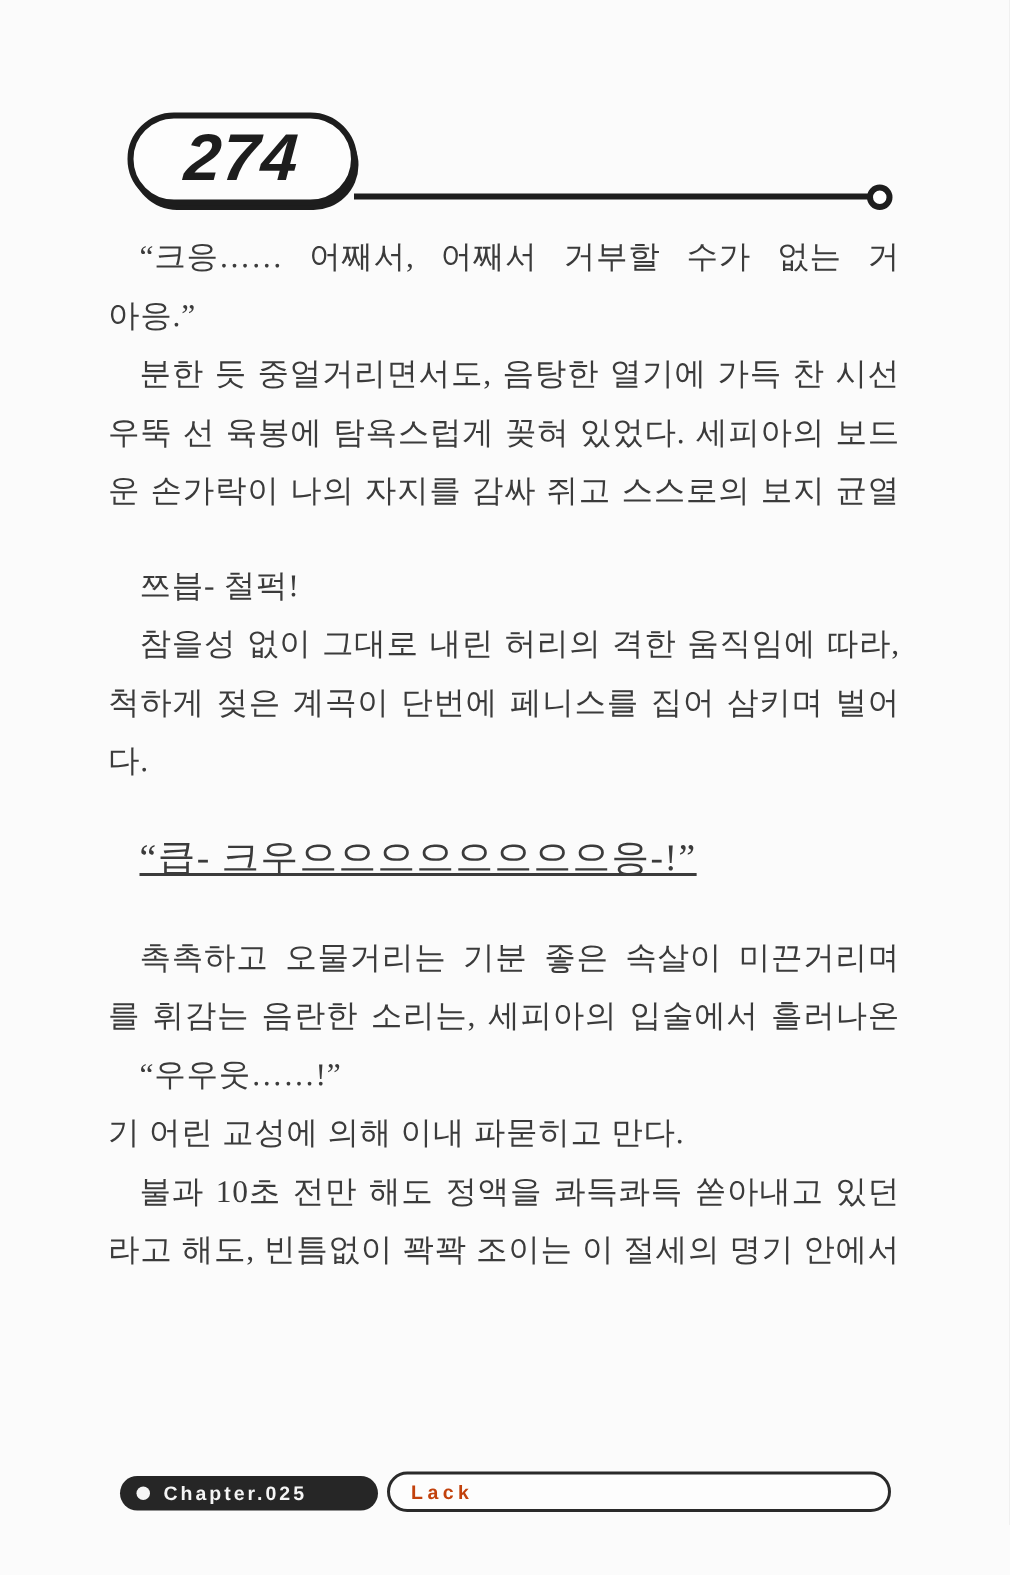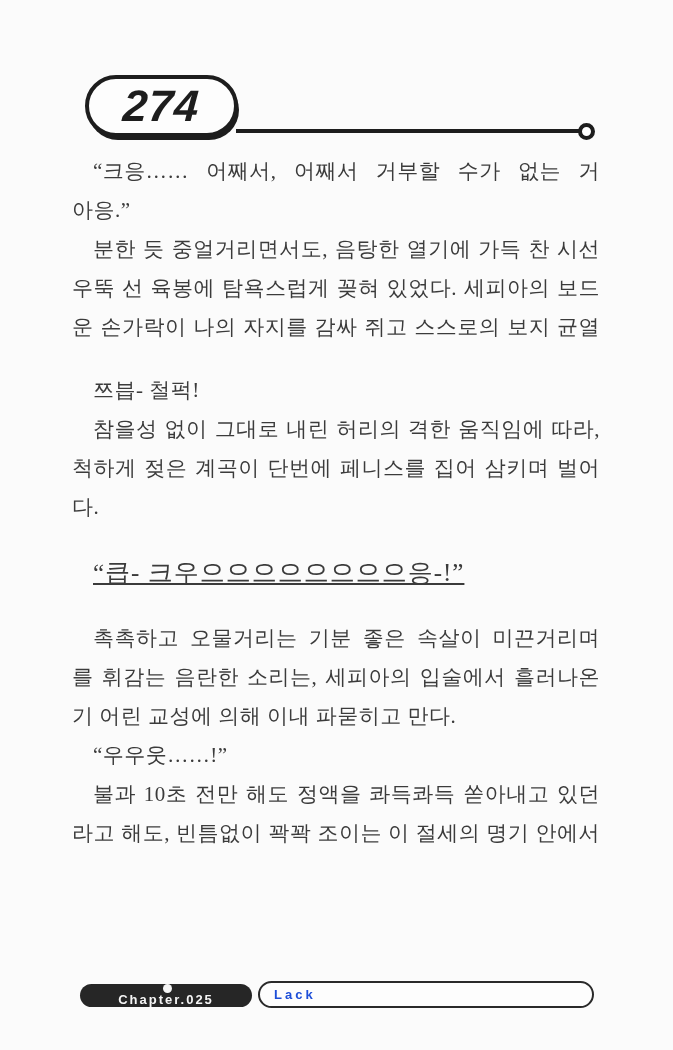--- a/index.html
+++ b/index.html
@@ -101,21 +101,20 @@
     position: absolute;
     left: 80px;
     top: 984px;
     width: 172px;
     height: 23px;
     box-sizing: border-box;
     background: #262626;
     border-radius: 12px;
     display: flex;
     align-items: center;
-    flex-direction: column;
   }
   .chapter-pill .dot {
     width: 9px;
     height: 9px;
     border-radius: 50%;
     background: #f5f5f5;
     margin: 0 9px 0 11px;
     flex: 0 0 auto;
   }
   .chapter-pill span.lbl {
@@ -138,21 +137,21 @@
     border-radius: 14px;
     display: flex;
     align-items: center;
     padding-left: 14px;
   }
   .series-pill span.lbl {
     font-family: "Liberation Sans", "DejaVu Sans", sans-serif;
     font-size: 13px;
     font-weight: bold;
     letter-spacing: 3px;
-    color: #1d4ed8;
+    color: #c2410c;
     line-height: 1;
   }
 </style>
 </head>
 <body>
 
 <div class="page">
 
   <div>
     <div class="page-number-badge">
@@ -171,22 +170,22 @@
       <div class="line blank"></div>
       <div class="line indent">쯔븝- 철퍽!</div>
       <div class="line indent justify">참을성 없이 그대로 내린 허리의 격한 움직임에 따라, 질</div>
       <div class="line justify">척하게 젖은 계곡이 단번에 페니스를 집어 삼키며 벌어진</div>
       <div class="line">다.</div>
       <div class="line blank"></div>
       <div class="line indent large">“큽- 크우으으으으으으으으응-!”</div>
       <div class="line blank"></div>
       <div class="line indent justify">촉촉하고 오물거리는 기분 좋은 속살이 미끈거리며 자지</div>
       <div class="line justify">를 휘감는 음란한 소리는, 세피아의 입술에서 흘러나온 물</div>
+      <div class="line indent">“우우웃……!”</div>
       <div class="line">기 어린 교성에 의해 이내 파묻히고 만다.</div>
-      <div class="line indent">“우우웃……!”</div>
       <div class="line indent justify">불과 10초 전만 해도 정액을 콰득콰득 쏟아내고 있던 나</div>
       <div class="line justify">라고 해도, 빈틈없이 꽉꽉 조이는 이 절세의 명기 안에서는</div>
     </div>
 
   <div>
     <div class="chapter-pill">
       <span class="dot"></span>
       <span class="lbl">Chapter.025</span>
     </div>
     <div class="series-pill">

